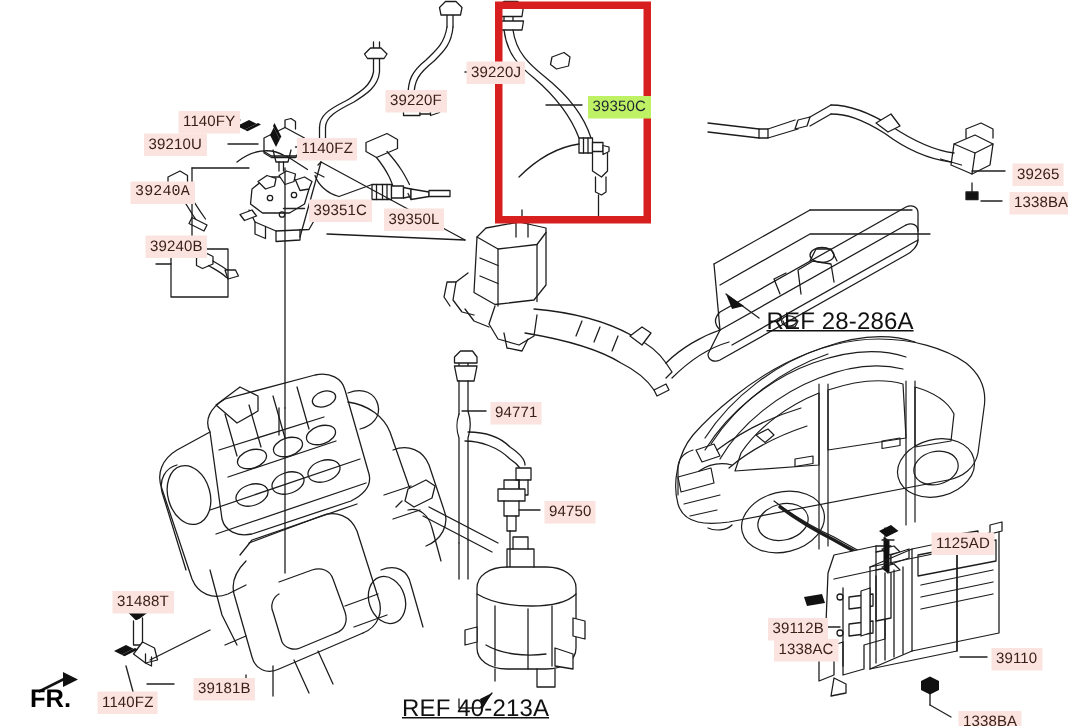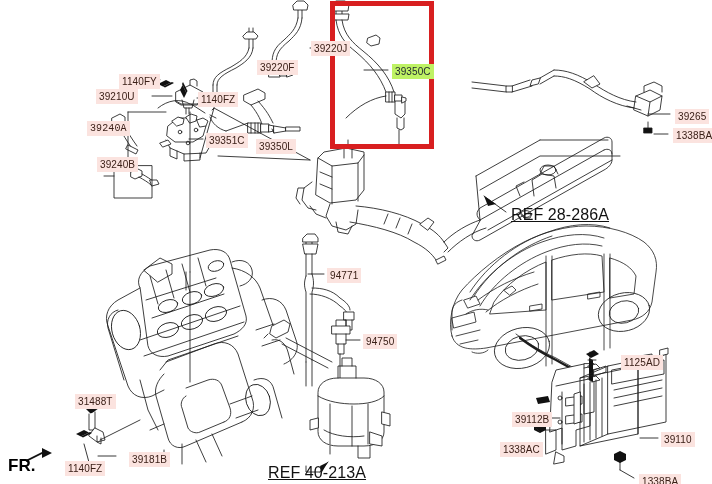--- a/index.html
+++ b/index.html
@@ -488,23 +488,23 @@
       <div class="lbl" style="left: 97px; top: 157px;">39240B</div>
       <div class="lbl" style="left: 206px; top: 133px;">39351C</div>
       <div class="lbl" style="left: 256px; top: 139px;">39350L</div>
       <div class="lbl" style="left: 675px; top: 109px;">39265</div>
       <div class="lbl" style="left: 673px; top: 128px;">1338BA</div>
       <div class="lbl plain" style="left: 511px; top: 208px;">REF 28-286A</div>
       <div class="lbl" style="left: 327px; top: 268px;">94771</div>
       <div class="lbl" style="left: 363px; top: 334px; text-align: right;">94750</div>
       <div class="lbl" style="left: 600px; top: 355px; margin-left: 21px;">1125AD</div>
       <div class="lbl" style="left: 512px; top: 412px;">39112B</div>
-      <div class="lbl" style="left: 500px; top: 426px; margin-top: 16px;">1338AC</div>
+      <div class="lbl" style="left: 516px; top: 426px;">1338AC</div>
       <div class="lbl" style="left: 661px; top: 432px;">39110</div>
       <div class="lbl" style="left: 639px; top: 474px;">1338BA</div>
       <div class="lbl" style="left: 75px; top: 394px;">31488T</div>
       <div class="lbl" style="left: 89px; top: 452px; margin-left: 40px;">39181B</div>
       <div class="lbl" style="left: 65px; top: 461px;">1140FZ</div>
       <div class="lbl plain" style="left: 268px; top: 466px;">REF 40-213A</div>
-      <div class="lbl fr" style="left: 8px; top: 459px;">FR.</div>
+      <div class="lbl fr" style="left: 20px; top: 459px;">FR.</div>
     </div>
 
 </div>
 
 </body></html>

